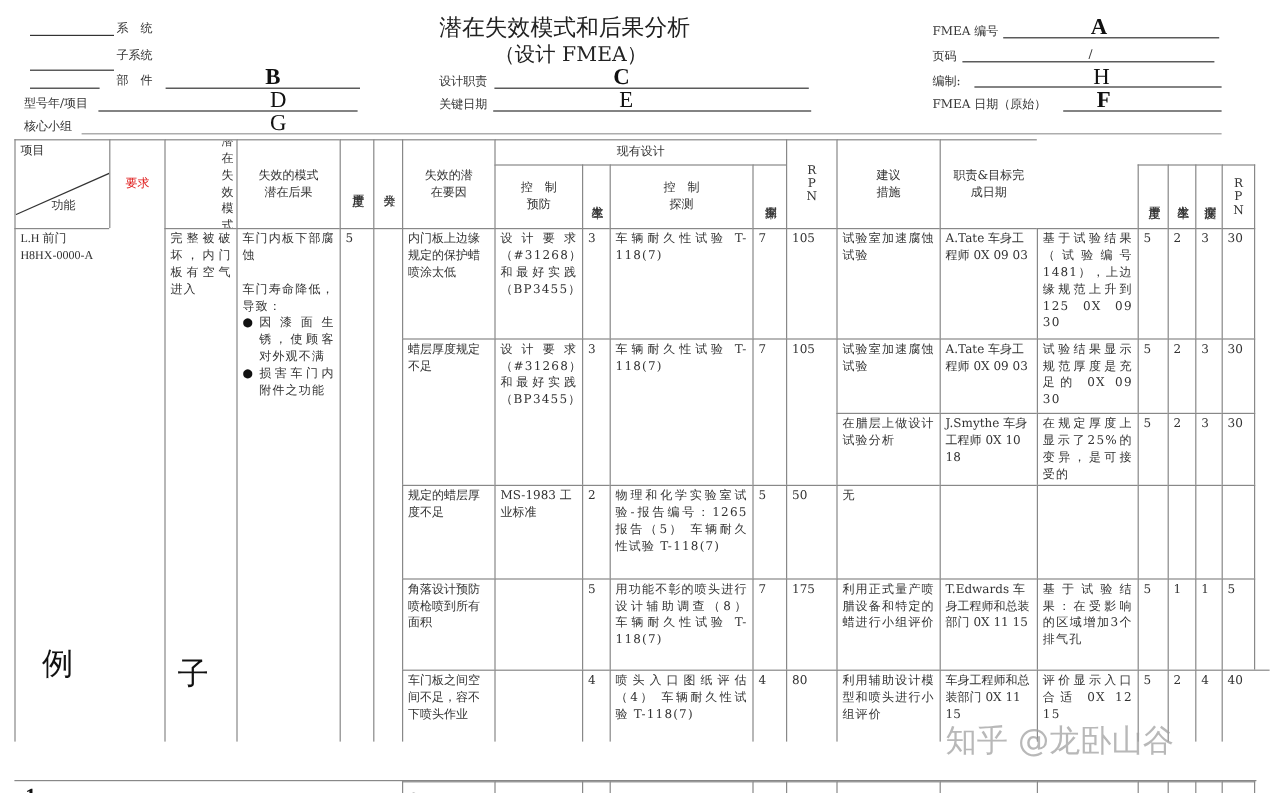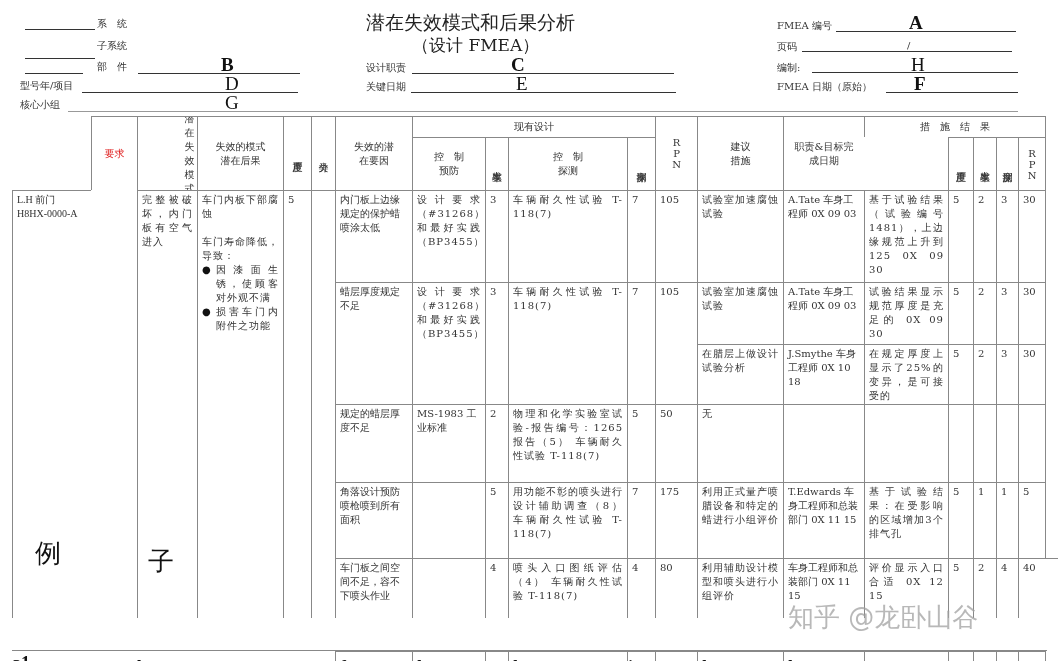--- a/index.html
+++ b/index.html
@@ -62,20 +62,27 @@
   <div class="abs lbl" style="left:777px;top:61px;">编制:</div>
   <div class="uline" style="left:812px;top:72px;width:206px;"></div>
   <div class="abs big" style="left:911px;top:54px;font-weight:normal;">H</div>
   <div class="abs lbl" style="left:777px;top:80px;">FMEA 日期（原始）</div>
   <div class="uline" style="left:886px;top:92px;width:132px;"></div>
   <div class="abs big" style="left:914px;top:73px;">F</div>
 </div>
 
 <div style="position:absolute;left:0;top:0;width:1058px;height:661px;">
 
+  <div class="cell b" style="left:12px;top:116px;width:79px;height:74px;">
+    <svg class="abs" style="left:0;top:0;" width="79" height="74">
+        <line x1="0" y1="62" x2="79" y2="27" stroke="#333" stroke-width="1"></line>
+      </svg>
+    <span class="abs" style="left:4px;top:2px;">项目</span>
+    <span class="abs" style="left:30px;top:48px;">功能</span>
+  </div>
   <div class="cell b hc red" style="left:91px;top:116px;width:46px;height:74px;">要求</div>
   <div class="cell b hc" style="left:137px;top:116px;width:60px;height:74px;flex-direction:column;padding-left:48px;">
     <span>潜在失</span>
     <span>效模式</span>
   </div>
   <div class="cell b hc" style="left:197px;top:116px;width:86px;height:74px;flex-direction:column;">
     <span>失效的模式</span>
     <span>潜在后果</span>
   </div>
   <div class="cell b hc vt" style="left:283px;top:116px;width:28px;height:74px;writing-mode:vertical-rl;text-orientation:upright;">严重度</div>
@@ -97,21 +104,20 @@
   <div class="cell b hc vt" style="left:627px;top:137px;width:28px;height:53px;writing-mode:vertical-rl;text-orientation:upright;padding:2px 0;">探测率</div>
   <div class="cell b hc vt" style="left:655px;top:116px;width:42px;height:74px;writing-mode:vertical-rl;text-orientation:upright;">RPN</div>
   <div class="cell b hc" style="left:697px;top:116px;width:86px;height:74px;flex-direction:column;">
     <span>建议</span>
     <span>措施</span>
   </div>
   <div class="cell b hc" style="left:783px;top:116px;width:81px;height:74px;flex-direction:column;">
     <span>职责&amp;目标完</span>
     <span>成日期</span>
   </div>
-  <div class="cell b hc" style="left:864px;top:116px;width:182px;height:21px;border-right:1px solid #888;">措　施　结　果</div>
   <div class="cell b hc vt" style="left:948px;top:137px;width:25px;height:53px;writing-mode:vertical-rl;text-orientation:upright;padding:2px 0;">严重度</div>
   <div class="cell b hc vt" style="left:973px;top:137px;width:23px;height:53px;writing-mode:vertical-rl;text-orientation:upright;padding:2px 0;">发生率</div>
   <div class="cell b hc vt" style="left:996px;top:137px;width:22px;height:53px;writing-mode:vertical-rl;text-orientation:upright;padding:2px 0;">探测度</div>
   <div class="cell b hc vt" style="left:1018px;top:137px;width:28px;height:53px;writing-mode:vertical-rl;text-orientation:upright;padding:2px 0;border-right:1px solid #888;">RPN</div>
 
   <div class="cell b" style="left:12px;top:190px;width:79px;height:428px;font-family:'Liberation Serif',serif;">
     <span>L.H 前门 H8HX-0000-A</span>
     <div class="abs ex" style="left:22px;top:356px;">例</div>
   </div>
   <div class="cell b just" style="left:137px;top:190px;width:60px;height:428px;">

